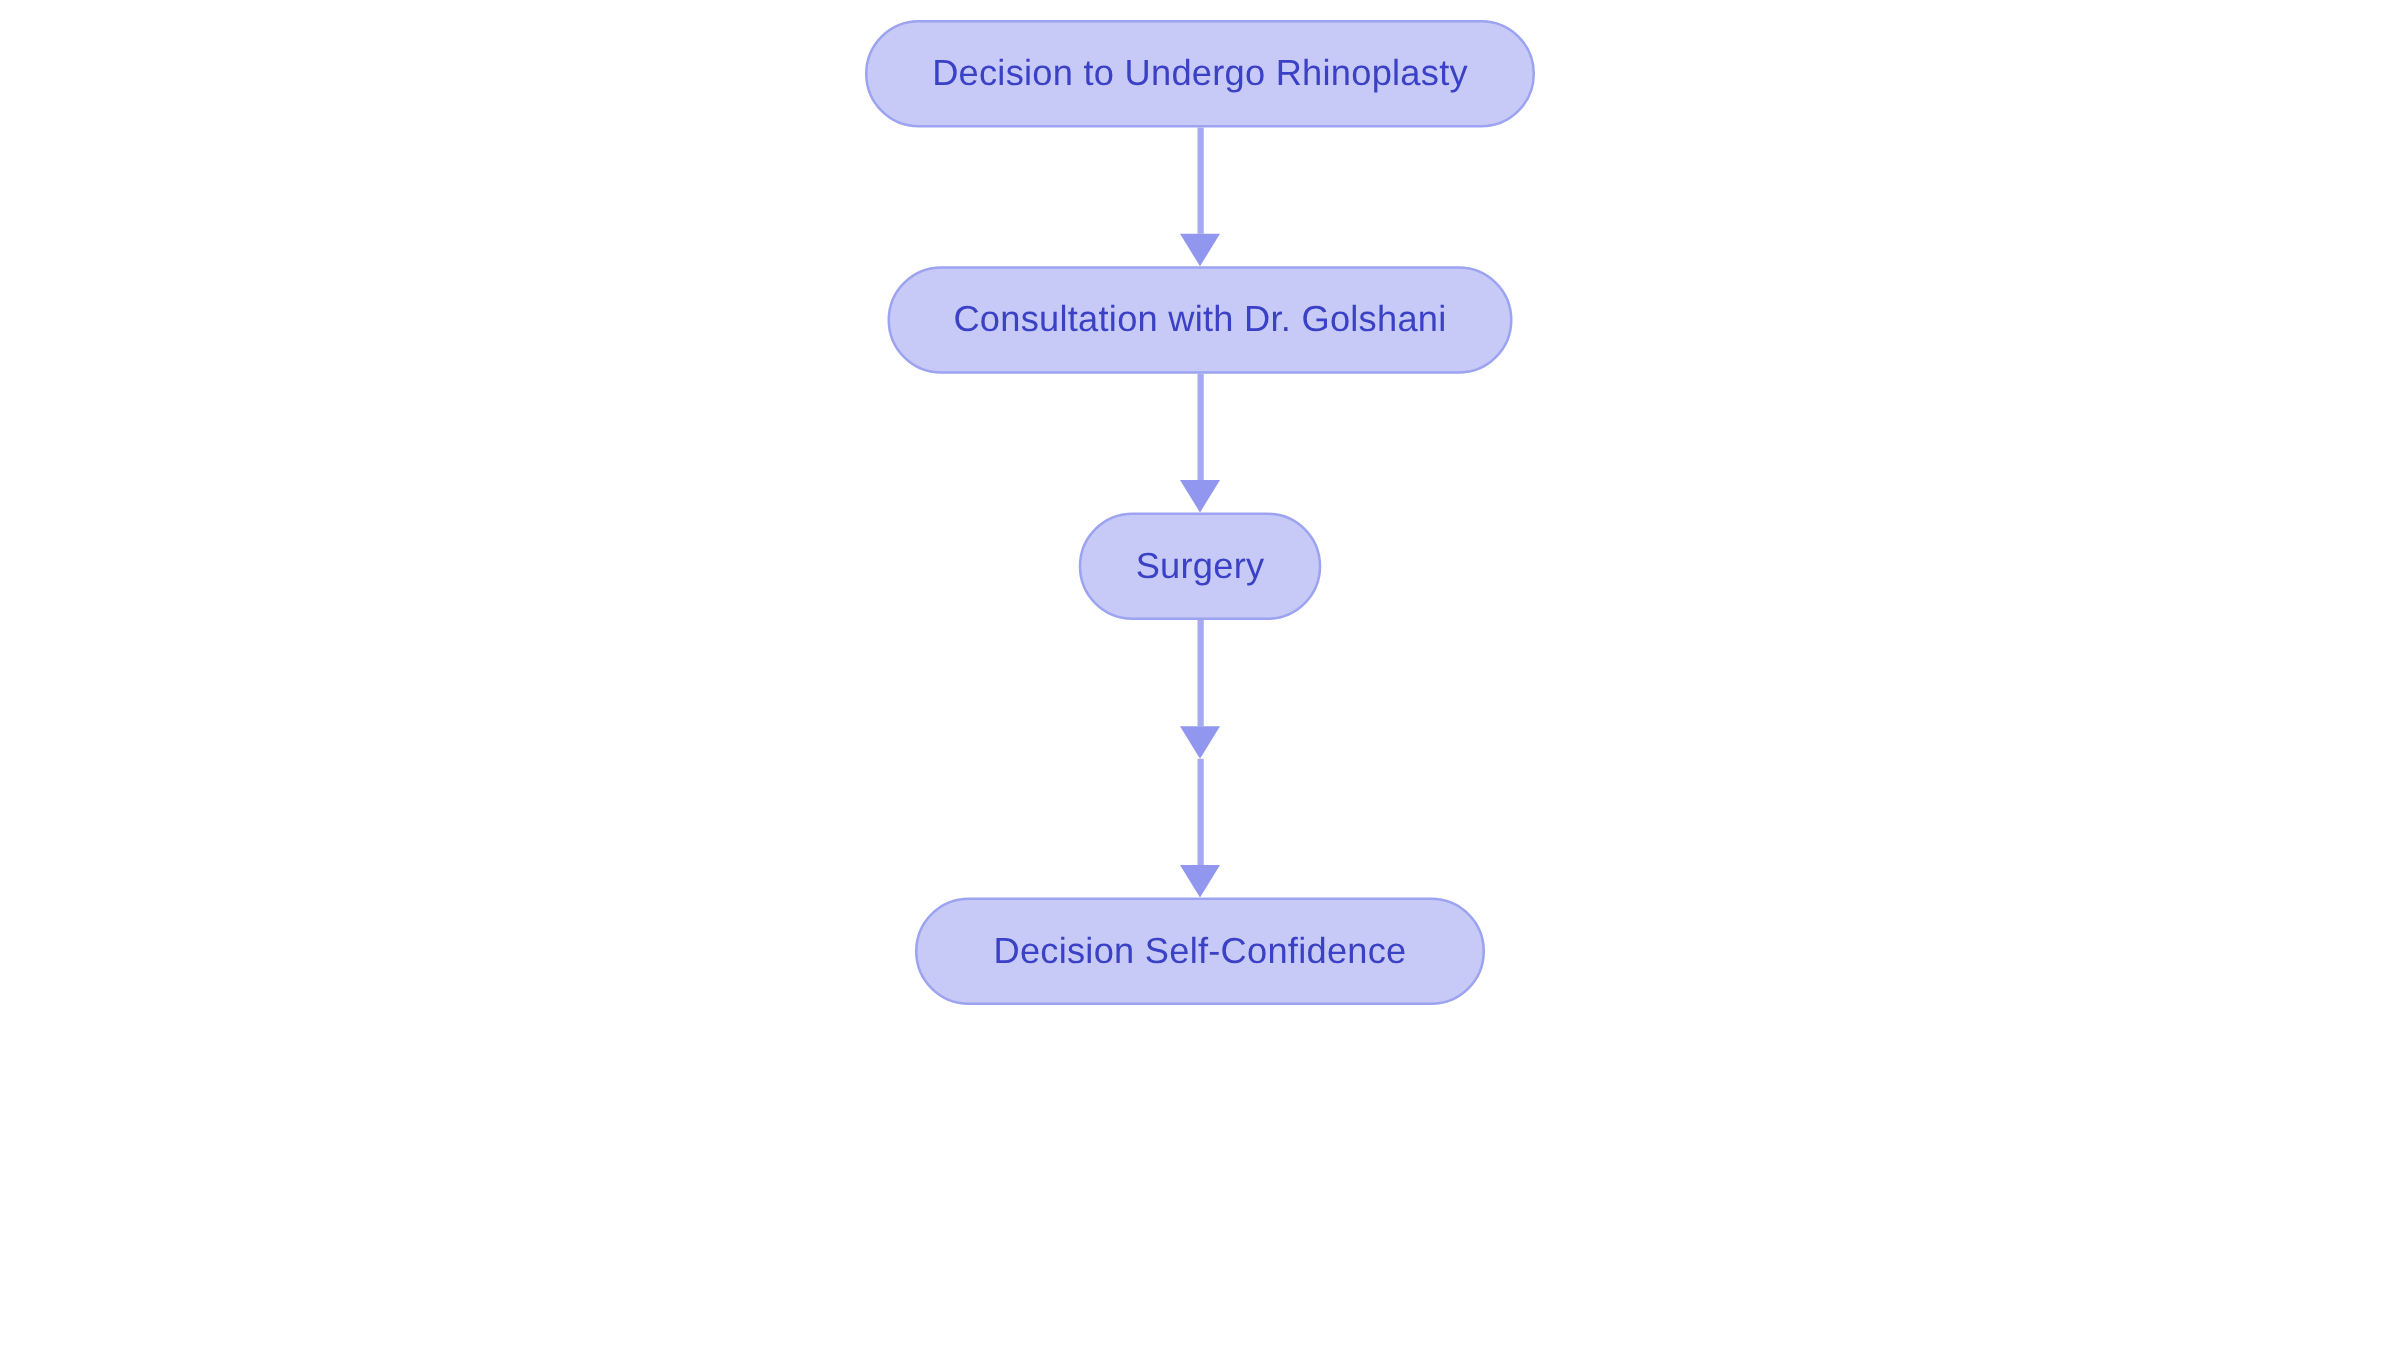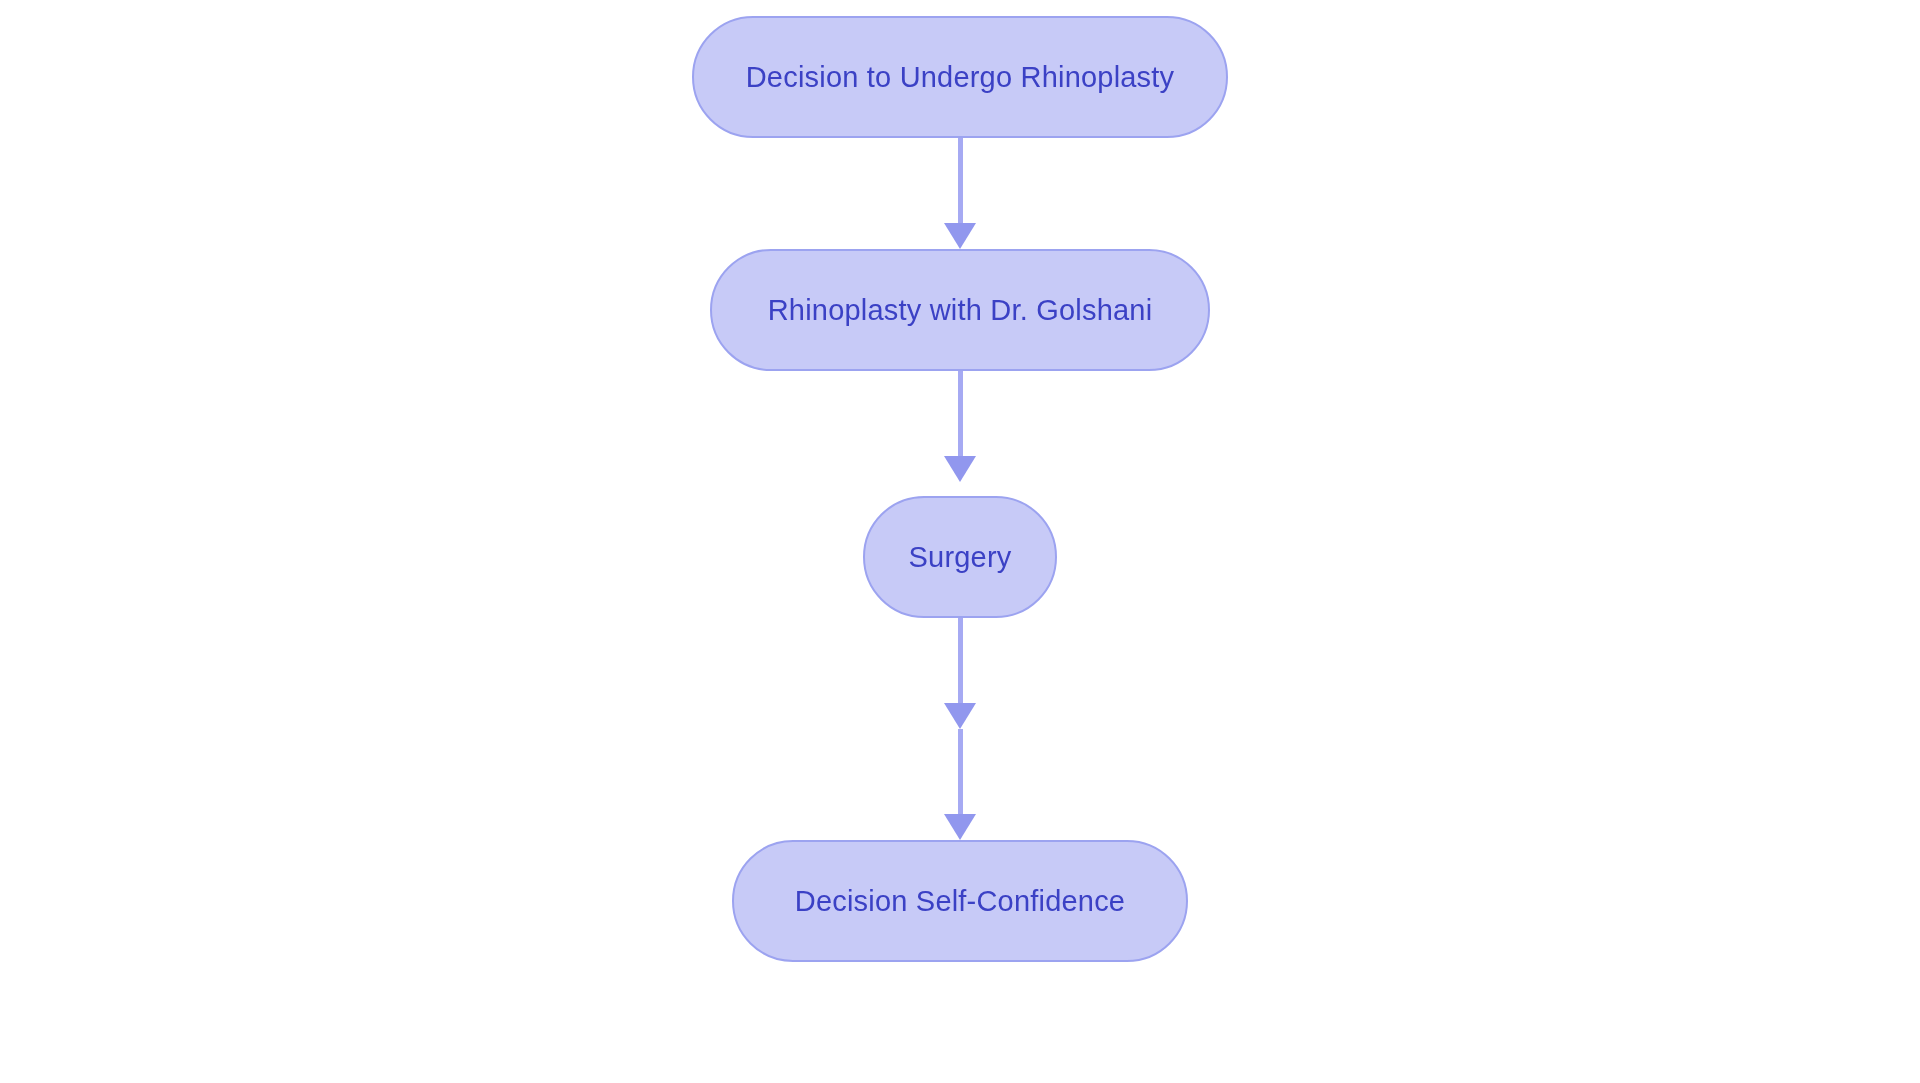--- a/index.html
+++ b/index.html
@@ -19,38 +19,38 @@
     position: absolute;
     top: 16px;
     left: 50%;
     transform: translateX(-50%);
     display: flex;
     flex-direction: column;
     align-items: center;
   }
   .node {
     box-sizing: border-box;
-    height: 122px;
+    height: 86px;
     border-radius: 62px;
     background: #c7caf7;
     border: 2px solid #9ca3f0;
     display: flex;
     align-items: center;
     justify-content: center;
     flex-shrink: 0;
   }
   .node span {
     font-size: 29px;
     letter-spacing: 0.2px;
     color: #3b41c5;
     white-space: nowrap;
   }
   .node-0 { width: 536px; }
   .node-1 { width: 500px; }
-  .node-2 { width: 194px; margin-top: 14px; }
+  .node-2 { width: 194px; }
   .node-3 { width: 410px; }
   .node-4 { width: 456px; }
   .arrow {
     height: 111px;
     display: flex;
     flex-direction: column;
     align-items: center;
     flex-shrink: 0;
   }
   .arrow .line {
@@ -75,21 +75,21 @@
     <div class="node node-0">
       <span>Decision to Undergo Rhinoplasty</span>
     </div>
 
     <div class="arrow">
       <div class="line"></div>
       <div class="head"></div>
     </div>
 
     <div class="node node-1">
-      <span>Rhinoplasty with Dr. Golshani</span>
+      <span>Consultation with Dr. Golshani</span>
     </div>
 
     <div class="arrow">
       <div class="line"></div>
       <div class="head"></div>
     </div>
 
     <div class="node node-2">
       <span>Surgery</span>
     </div>

